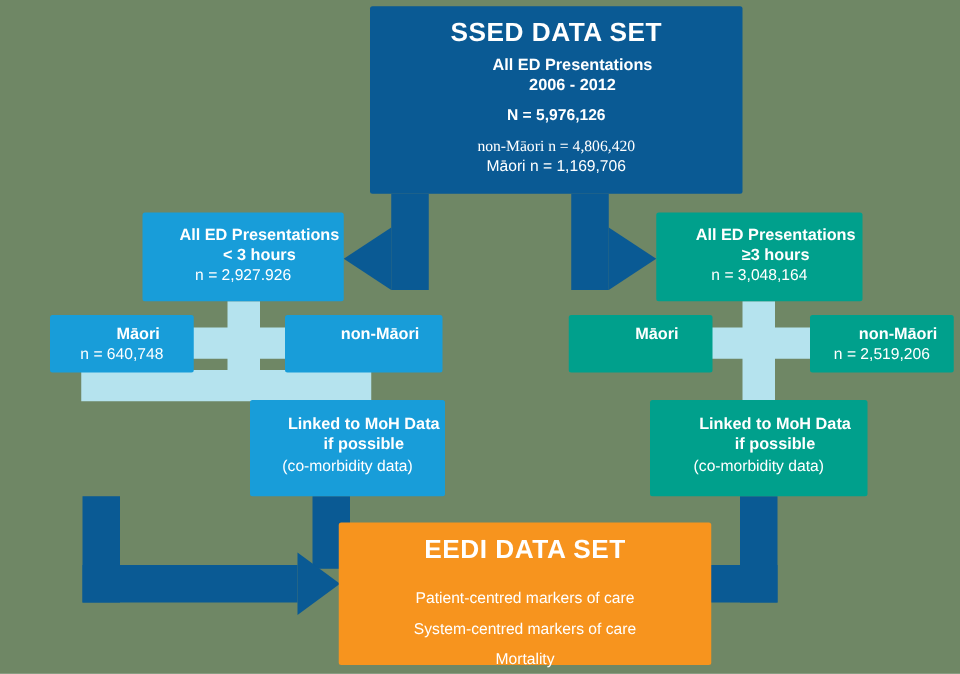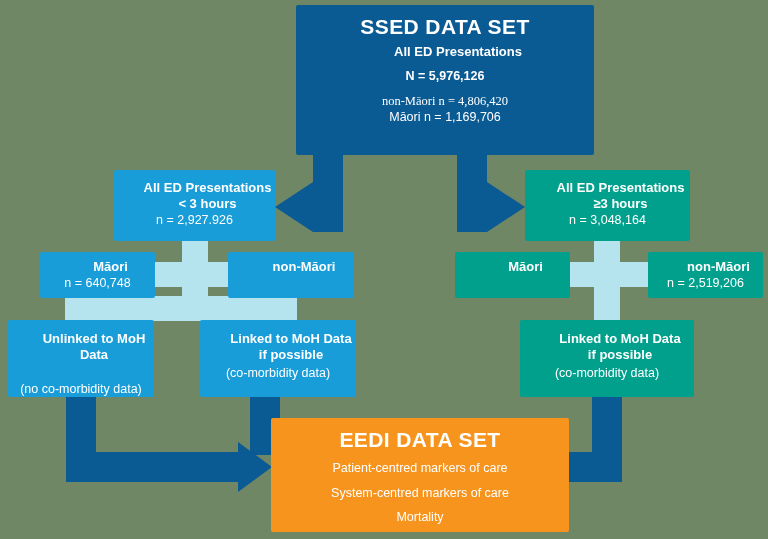--- a/index.html
+++ b/index.html
@@ -53,20 +53,21 @@
   <div class="conn bar" style="left:66px;top:452px;width:172px;height:30px;"></div>
   <div class="conn tri tri-right-sm" style="left:238px;top:442px;"></div>
 
   <div class="conn stem" style="left:592px;top:397px;width:30px;height:85px;"></div>
   <div class="conn bar" style="left:564px;top:452px;width:58px;height:30px;"></div>
   <div class="conn tri tri-left-sm" style="left:530px;top:442px;"></div>
 
   <div class="box dark" style="left:271px;top:5px;width:298px;height:150px;margin-left:25px;">
     <div class="title" style="margin-top:10px;">SSED DATA SET</div>
     <div class="h" style="margin-top:5px;">All ED Presentations</div>
+    <div class="h">2006 - 2012</div>
     <div class="n" style="margin-top:8px;font-weight:bold;">N = 5,976,126</div>
     <div class="n" style="margin-top:9px;font-family:Liberation Serif, serif;">non-Māori n = 4,806,420</div>
     <div class="n">Māori n = 1,169,706</div>
   </div>
 
   <div class="box blue" style="left:114px;top:170px;width:161px;height:71px;">
     <div class="h" style="margin-top:10px;">All ED Presentations</div>
     <div class="h">&lt; 3 hours</div>
     <div class="n">n = 2,927.926</div>
   </div>
@@ -86,36 +87,32 @@
   </div>
 
   <div class="box teal" style="left:455px;top:252px;width:115px;height:46px;">
     <div class="h" style="margin-top:7px;">Māori</div>
   </div>
   <div class="box teal" style="left:648px;top:252px;width:115px;height:46px;">
     <div class="h" style="margin-top:7px;">non-Māori</div>
     <div class="n">n = 2,519,206</div>
   </div>
 
-  <div class="box blue" style="left:8px;top:320px;width:146px;height:77px;">
-    <div class="h" style="margin-top:11px;">Unlinked to MoH Data</div>
-    <div class="n" style="margin-top:18px;">(no co-morbidity data)</div>
-  </div>
   <div class="box blue" style="left:200px;top:320px;width:156px;height:77px;">
     <div class="h" style="margin-top:11px;">Linked to MoH Data</div>
     <div class="h">if possible</div>
     <div class="n" style="margin-top:2px;">(co-morbidity data)</div>
   </div>
 
   <div class="box teal" style="left:520px;top:320px;width:174px;height:77px;">
     <div class="h" style="margin-top:11px;">Linked to MoH Data</div>
     <div class="h">if possible</div>
     <div class="n" style="margin-top:2px;">(co-morbidity data)</div>
   </div>
 
   <div class="box orange" style="left:271px;top:418px;width:298px;height:114px;">
     <div class="title" style="margin-top:10px;">EEDI DATA SET</div>
-    <div class="n" style="margin-top:8px;">Patient-centred markers of care</div>
+    <div class="n" style="margin-top:18px;">Patient-centred markers of care</div>
     <div class="n" style="margin-top:9px;">System-centred markers of care</div>
     <div class="n" style="margin-top:8px;">Mortality</div>
   </div>
 
 </div>
 
 </body></html>

